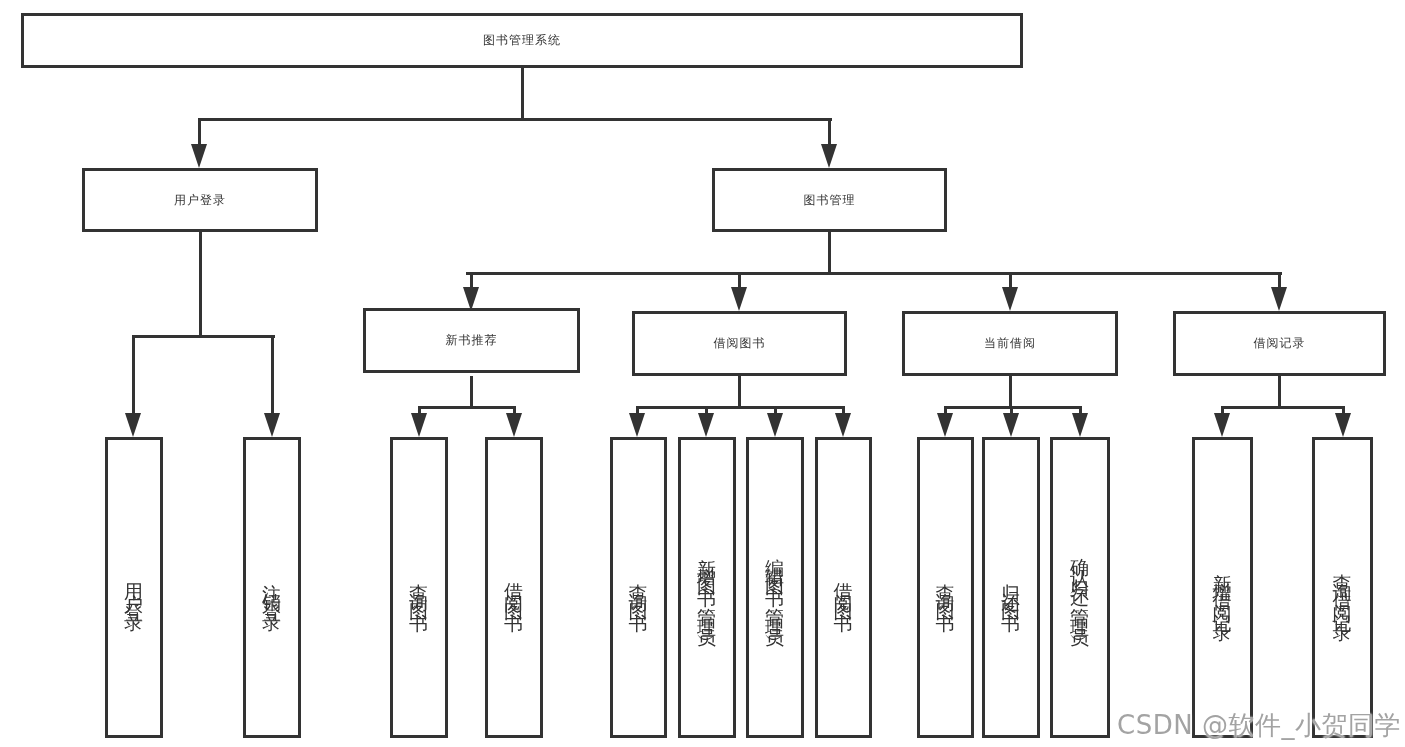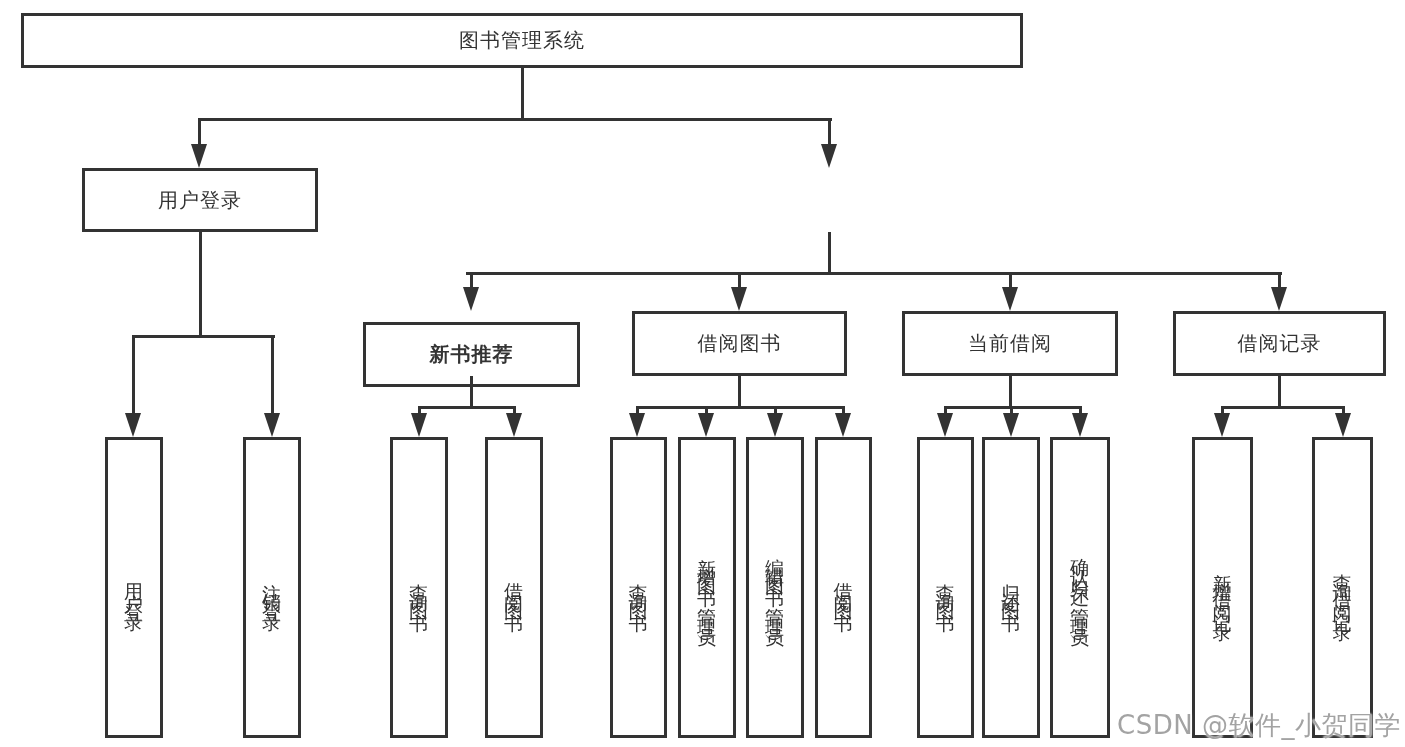--- a/index.html
+++ b/index.html
@@ -12,21 +12,21 @@
   }
   .node{
     position:absolute;
     box-sizing:border-box;
     border:3px solid #333333;
     background:#ffffff;
     color:#333333;
     display:flex;
     align-items:center;
     justify-content:center;
-    font-size:20px;
+    font-size:12px;
     letter-spacing:1px;
   }
   .vnode{font-size:19px;}
   .vtext{
     writing-mode:vertical-rl;
     text-orientation:mixed;
     letter-spacing:10px;
     line-height:1;
     white-space:nowrap;
   }
@@ -60,40 +60,43 @@
   <div class="vl" style="left:521px;top:68px;height:50px;"></div>
   <div class="hl" style="left:198px;top:118px;width:634px;"></div>
   <div class="vl" style="left:198px;top:118px;height:28px;"></div>
   <div class="arr" style="left:191px;top:144px;"></div>
   <div class="vl" style="left:828px;top:118px;height:28px;"></div>
   <div class="arr" style="left:821px;top:144px;"></div>
 
   <div class="node" style="left:82px;top:168px;width:236px;height:64px;">
     <span>用户登录</span>
   </div>
+  <div class="node" style="left:712px;top:168px;width:235px;height:64px;">
+    <span>图书管理</span>
+  </div>
 
   <div class="vl" style="left:199px;top:232px;height:103px;"></div>
   <div class="hl" style="left:132px;top:335px;width:143px;"></div>
   <div class="vl" style="left:132px;top:335px;height:80px;"></div>
   <div class="arr" style="left:125px;top:413px;"></div>
   <div class="vl" style="left:271px;top:335px;height:80px;"></div>
   <div class="arr" style="left:264px;top:413px;"></div>
 
   <div class="vl" style="left:828px;top:232px;height:43px;"></div>
   <div class="hl" style="left:466px;top:272px;width:816px;"></div>
   <div class="vl" style="left:470px;top:272px;height:17px;"></div>
   <div class="arr" style="left:463px;top:287px;"></div>
   <div class="vl" style="left:738px;top:272px;height:17px;"></div>
   <div class="arr" style="left:731px;top:287px;"></div>
   <div class="vl" style="left:1009px;top:272px;height:17px;"></div>
   <div class="arr" style="left:1002px;top:287px;"></div>
   <div class="vl" style="left:1278px;top:272px;height:17px;"></div>
   <div class="arr" style="left:1271px;top:287px;"></div>
 
-  <div class="node" style="left:363px;top:322px;width:217px;height:65px;font-weight:bold;">
+  <div class="node" style="left:363px;top:308px;width:217px;height:65px;">
     <span>新书推荐</span>
   </div>
   <div class="node" style="left:632px;top:311px;width:215px;height:65px;">
     <span>借阅图书</span>
   </div>
   <div class="node" style="left:902px;top:311px;width:216px;height:65px;">
     <span>当前借阅</span>
   </div>
   <div class="node" style="left:1173px;top:311px;width:213px;height:65px;">
     <span>借阅记录</span>

